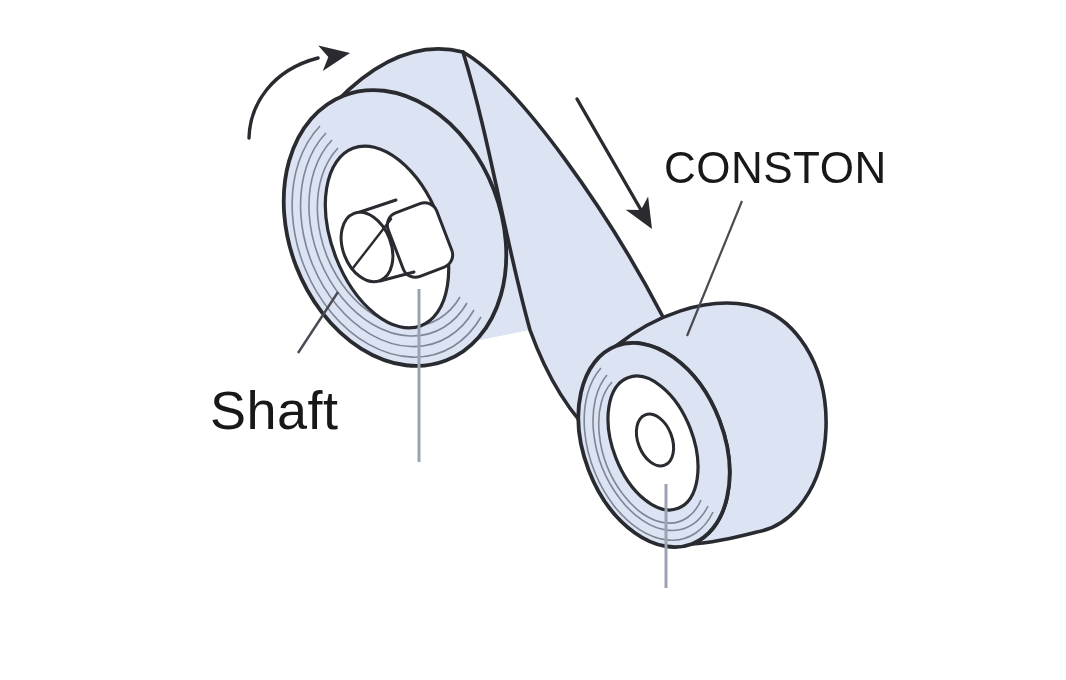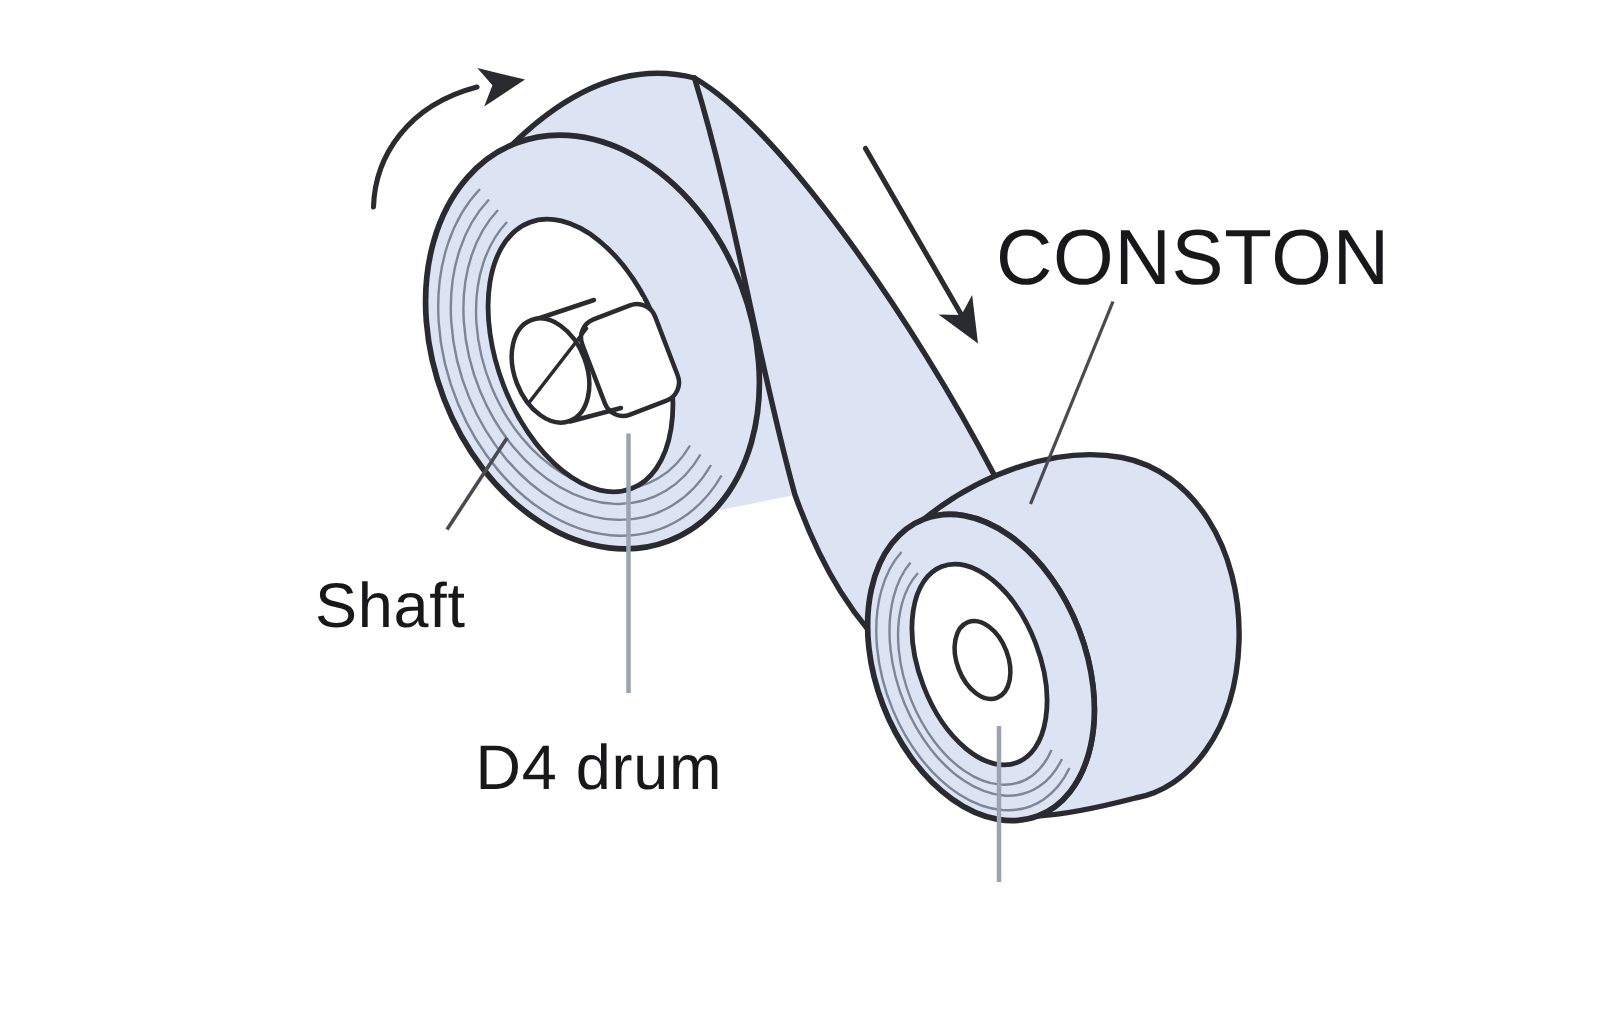--- a/index.html
+++ b/index.html
@@ -16,26 +16,26 @@
     position:relative;
     width:1066px;height:680px;
     background:var(--bg);
     overflow:hidden;
     font-family:"Liberation Sans", sans-serif;
   }
   .stage svg{position:absolute;left:0;top:0;}
   .diagram-label{
     position:absolute;
     color:var(--ink);
-    font-size:42px;
+    font-size:54px;
     line-height:1;
     white-space:nowrap;
     letter-spacing:0.5px;
   }
-  .label-conston{left:664px;top:146px;font-size:52px;}
+  .label-conston{left:664px;top:146px;font-size:44px;}
   .label-shaft{left:210px;top:383px;}
   .label-d4{left:317px;top:491px;}
   .label-d3{left:587px;top:597px;}
 </style>
 </head>
 <body>
 
 <div class="stage">
 
   <svg width="1066" height="680" viewBox="0 0 1066 680">
@@ -99,15 +99,14 @@
     <line x1="742" y1="201" x2="687" y2="336" stroke="var(--leader-dark)" stroke-width="2.2"></line>
     <line x1="298" y1="353" x2="338" y2="292" stroke="var(--leader-dark)" stroke-width="2.4"></line>
     <line x1="419" y1="289" x2="419" y2="462" stroke="var(--leader-gray)" stroke-width="3"></line>
     <line x1="666" y1="484" x2="666" y2="588" stroke="var(--leader-gray)" stroke-width="3"></line>
   </svg>
 
   <div class="diagram-label label-conston">CONSTON</div>
 
   <div class="diagram-label label-shaft">Shaft</div>
 
-  <div class="diagram-label label-d4">D4 drum</div>
 
 </div>
 
 </body></html>

